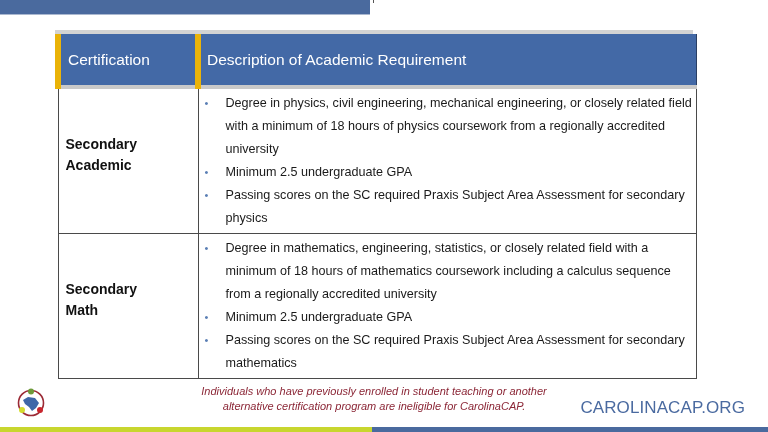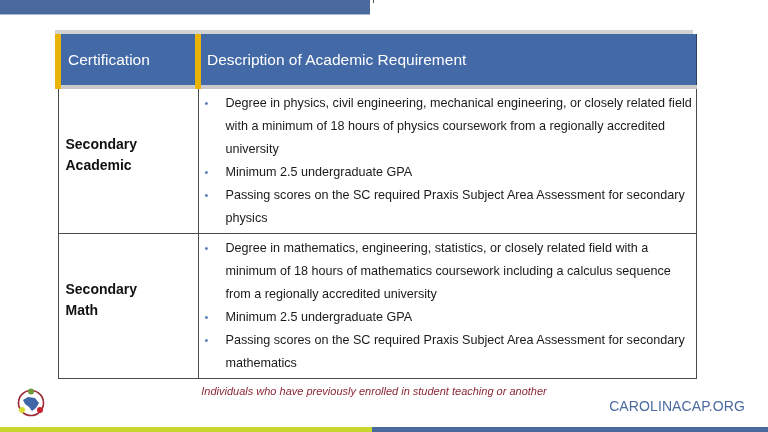--- a/index.html
+++ b/index.html
@@ -33,21 +33,21 @@
   ul { list-style:none; margin:0; padding:0; }
   li { position:relative; padding-left:21px; font-size:12.6px; line-height:23px; color:#1a1a1a; }
   li .bullet { position:absolute; left:0; top:0; color:#5b7fb5; font-size:11px; }
 
   .footer-logo { position:absolute; left:16px; top:388px; width:30px; height:30px; }
   .footer-note {
     position:absolute; left:180px; top:384px; width:388px; text-align:center;
     font-style:italic; color:#8b2636; font-size:11px; line-height:14.5px;
   }
   .footer-url {
-    position:absolute; right:23px; top:398px; color:#4a6aa0; font-size:14px; letter-spacing:0.1px;
+    position:absolute; right:23px; top:398px; color:#4a6aa0; font-size:17px; letter-spacing:0.1px;
   }
   .bottom-bar-left { position:absolute; left:0; top:427px; width:372px; height:5px; background:#c8d62e; }
   .bottom-bar-right { position:absolute; left:372px; top:427px; width:396px; height:5px; background:#4a6a9e; }
 </style>
 </head>
 <body>
 
 <div class="top-bar"></div>
 <div class="top-bar-edge"></div>
 <div class="top-mark"></div>
@@ -119,18 +119,19 @@
     <circle cx="15" cy="15" r="12.5" fill="none" stroke="#9b2a35" stroke-width="1.6"></circle>
     <path d="M7 12 L12 9 L19 10 L23 15 L20 20 L16 23 L13 19 L9 16 Z" fill="#3f67a8"></path>
     <circle cx="15" cy="3.5" r="3" fill="#6e9a3a"></circle>
     <circle cx="6" cy="22" r="3" fill="#d4dc2e"></circle>
     <circle cx="24" cy="22" r="3" fill="#c8262e"></circle>
   </svg>
 </div>
 
 <div class="footer-note">
   <div>Individuals who have previously enrolled in student teaching or another</div>
+  <div>alternative certification program are ineligible for CarolinaCAP.</div>
 </div>
 
 <div class="footer-url">CAROLINACAP.ORG</div>
 
 <div class="bottom-bar-left"></div>
 <div class="bottom-bar-right"></div>
 
 </body></html>

